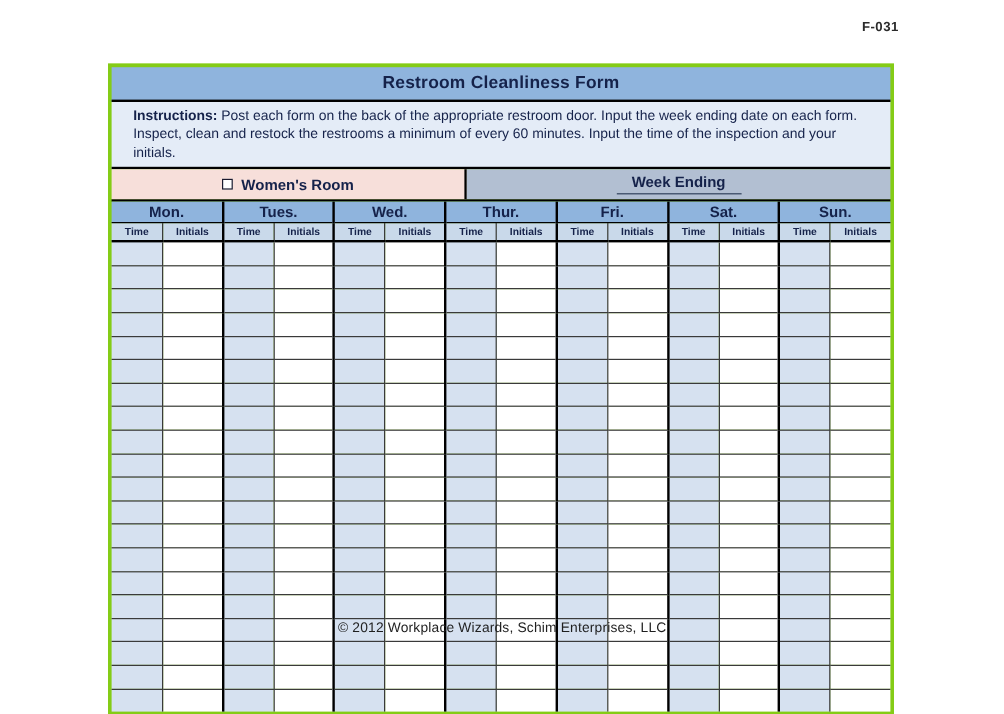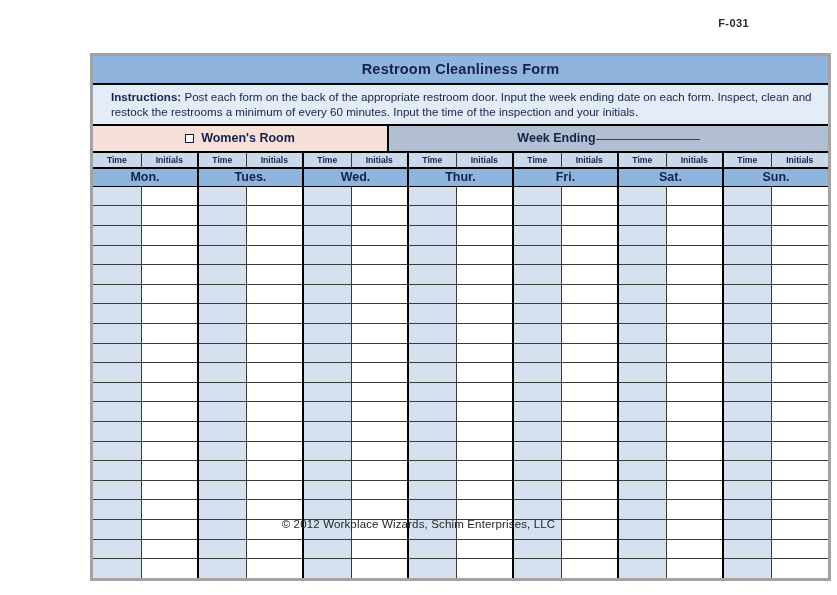--- a/index.html
+++ b/index.html
@@ -26,22 +26,22 @@
     letter-spacing: 0.4px;
     color: #2b2b2b;
     margin-left: 29px;
   }
 
   
   .sheet {
     position: absolute;
     left: 90px;
     top: 53px;
-    width: 741px;
-    border: 3px solid #a3a3a3;
+    width: 655px;
+    border: 3px solid #84cc16;
     box-sizing: border-box;
     background: #84cc16;
   }
 
   
   .title-bar {
     background: #8fb4dd;
     border-bottom: 2px solid #000000;
     text-align: center;
     padding: 4px 0 5px;
@@ -87,20 +87,21 @@
     border-right: 2px solid #000000;
   }
   .cell-mens {
     flex: 0 0 190px;
     background: #cfe7e5;
     border-right: 2px solid #000000;
   }
   .cell-week {
     flex: 1 1 auto;
     background: #b2bfd2;
+    flex-direction: column;
     justify-content: center;
   }
   .checkbox {
     display: inline-block;
     width: 9px;
     height: 9px;
     border: 1.4px solid #1a1a2e;
     background: #ffffff;
     margin-right: 7px;
     box-sizing: border-box;
@@ -219,45 +220,45 @@
         <col style="width: 6.55%;">
         <col style="width: 7.73%;">
         <col style="width: 6.55%;">
         <col style="width: 7.73%;">
         <col style="width: 6.55%;">
         <col style="width: 7.73%;">
         <col style="width: 6.55%;">
         <col style="width: 7.73%;">
       </colgroup>
     <thead>
-      <tr id="subheader-row">
-          <th class="sub">Time</th>
-          <th class="sub col-end">Initials</th>
-          <th class="sub">Time</th>
-          <th class="sub col-end">Initials</th>
-          <th class="sub">Time</th>
-          <th class="sub col-end">Initials</th>
-          <th class="sub">Time</th>
-          <th class="sub col-end">Initials</th>
-          <th class="sub">Time</th>
-          <th class="sub col-end">Initials</th>
-          <th class="sub">Time</th>
-          <th class="sub col-end">Initials</th>
-          <th class="sub">Time</th>
-          <th class="sub grid-end">Initials</th>
-        </tr>
       <tr id="day-header-row">
           <th class="day" colspan="2">Mon.</th>
           <th class="day" colspan="2">Tues.</th>
           <th class="day" colspan="2">Wed.</th>
           <th class="day" colspan="2">Thur.</th>
           <th class="day" colspan="2">Fri.</th>
           <th class="day" colspan="2">Sat.</th>
           <th class="day last" colspan="2">Sun.</th>
         </tr>
+      <tr id="subheader-row">
+          <th class="sub">Time</th>
+          <th class="sub col-end">Initials</th>
+          <th class="sub">Time</th>
+          <th class="sub col-end">Initials</th>
+          <th class="sub">Time</th>
+          <th class="sub col-end">Initials</th>
+          <th class="sub">Time</th>
+          <th class="sub col-end">Initials</th>
+          <th class="sub">Time</th>
+          <th class="sub col-end">Initials</th>
+          <th class="sub">Time</th>
+          <th class="sub col-end">Initials</th>
+          <th class="sub">Time</th>
+          <th class="sub grid-end">Initials</th>
+        </tr>
     </thead>
     <tbody id="grid-body">
         <tr class="">
           <td class="cell time"></td>
           <td class="cell initials col-end"></td>
           <td class="cell time"></td>
           <td class="cell initials col-end"></td>
           <td class="cell time"></td>
           <td class="cell initials col-end"></td>
           <td class="cell time"></td>

